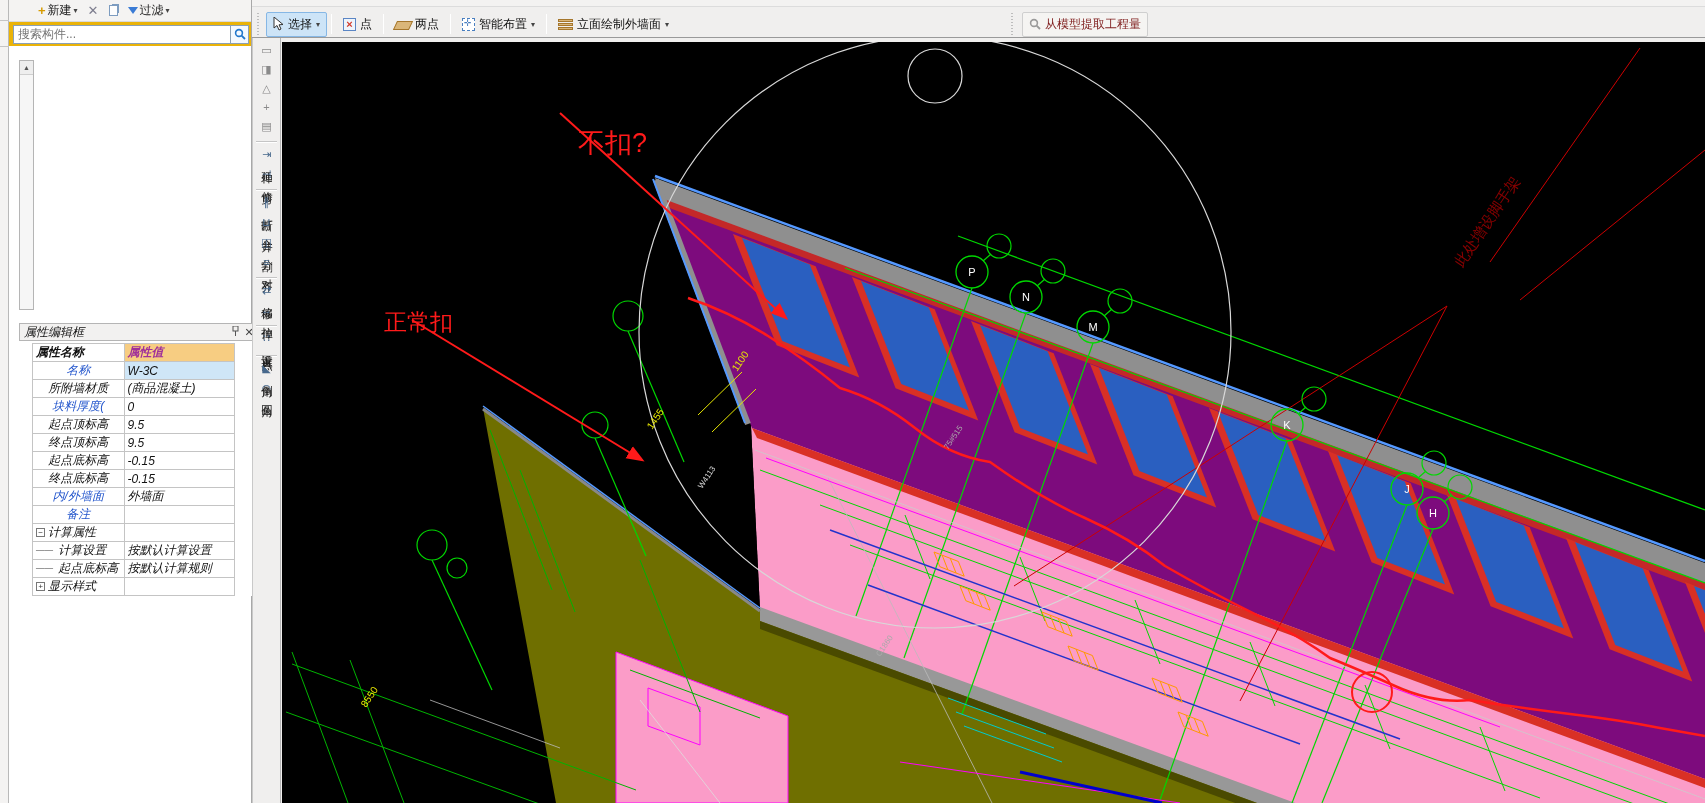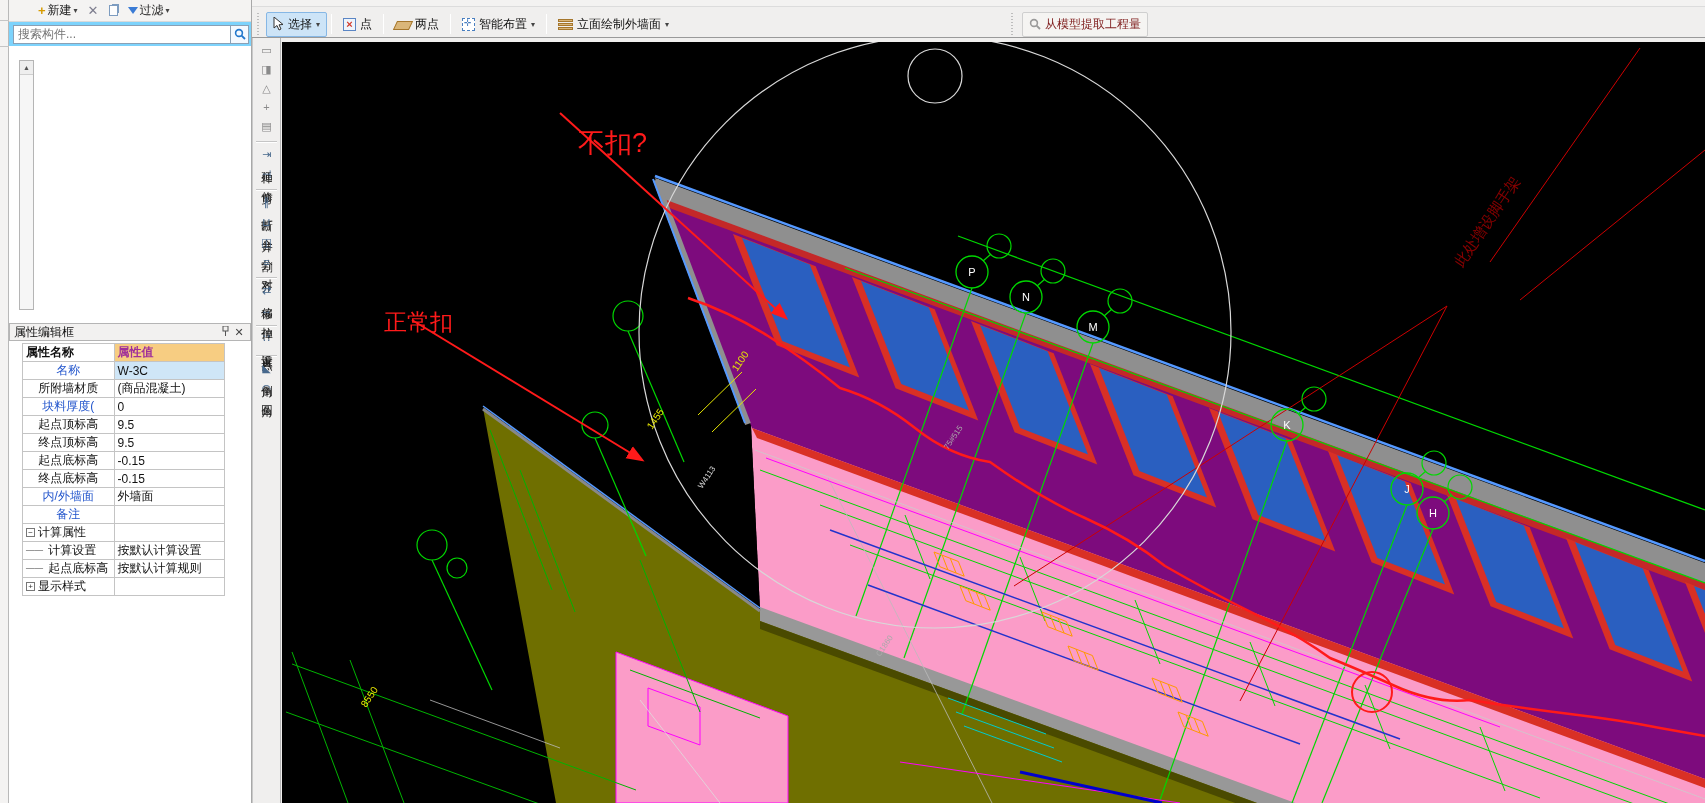--- a/index.html
+++ b/index.html
@@ -19,39 +19,39 @@
     display:flex; align-items:center; gap:4px; padding-left:26px; }
   .ptb-btn { display:flex; align-items:center; gap:2px; padding:1px 3px; cursor:default; color:#222; }
   .icon-new-plus { color:#d79b00; font-weight:bold; font-size:13px; line-height:10px; }
   .icon-sheet { display:inline-block; width:9px; height:11px; background:#fdfdfd;
     border:1px solid #7d9cc0; box-shadow:2px -2px 0 -1px #7d9cc0; }
   .icon-x { color:#7d7d8e; font-weight:bold; font-size:13px; }
   .icon-funnel { width:0; height:0; border-left:5px solid transparent; border-right:5px solid transparent;
     border-top:7px solid #3a7bd5; position:relative; display:inline-block; }
   .caret { font-size:8px; color:#444; }
 
-  .search-row { display:flex; align-items:center; padding:2px 2px 2px 4px; height:24px; background:#7dd3fc; }
+  .search-row { display:flex; align-items:center; padding:2px 2px 2px 4px; height:24px; background:#eab308; }
   .search-input { flex:1; height:19px; border:1px solid #8aa0b5; padding:0 4px; color:#9a9a9a;
     font-size:12px; font-family:inherit; background:#fff; }
   .search-btn { width:18px; height:19px; border:1px solid #8aa0b5; border-left:none;
     display:flex; align-items:center; justify-content:center; background:#f4f9ff; }
 
   .list-area { position:relative; height:273px; background:#fff; }
   .list-scrollbar { position:absolute; left:10px; top:14px; width:15px; height:250px;
     border:1px solid #b5b5b5; background:#f6f6f6; }
   .list-scrollbar .arr { display:block; text-align:center; font-size:7px; color:#555;
     border-bottom:1px solid #cfcfcf; height:14px; line-height:14px; background:#eee; }
   .comp-table { position:absolute; left:36px; top:2px; width:205px; border-collapse:collapse; }
   .comp-table td { border:1px solid #c0c0c0; height:18px; text-align:center; font-size:12px; }
   .comp-table .numcol { width:22px; background:#f0f0f0; }
   .comp-table .hdr { background:#f7cd82; color:#a82222; font-weight:bold; }
   .comp-row.sel .numcol { background:#f7cd82; }
   .comp-row.sel .namecell { background:#cfe6f7; }
 
-  .prop-panel { position:absolute; left:0; top:323px; width:242px; background:#fff; }
+  .prop-panel { position:absolute; left:10px; top:323px; width:242px; background:#fff;font-style:italic; }
   .prop-title { height:18px; background:#f2f1f0; border:1px solid #b5b5b5;
     display:flex; align-items:center; padding:0 4px; font-size:12px; color:#111; }
   .prop-title .sp { flex:1; }
   .prop-title .tbtn { width:14px; text-align:center; color:#444; cursor:default; font-size:11px; }
   .prop-grid { margin-left:13px; width:203px; border-collapse:collapse; margin-top:2px; }
   .prop-grid td { border:1px solid #c4c4c4; height:18px; font-size:12px; padding:0 3px; color:#111; }
   .prop-grid .pn { width:92px; text-align:center;margin-top:28px; }
   .prop-grid .pv { width:111px; }
   .prop-grid .ph-name { text-align:left; background:#fff; font-weight:bold;}
   .prop-grid .ph-val { background:#f7cd82; color:#a0309a; font-weight:bold; }

